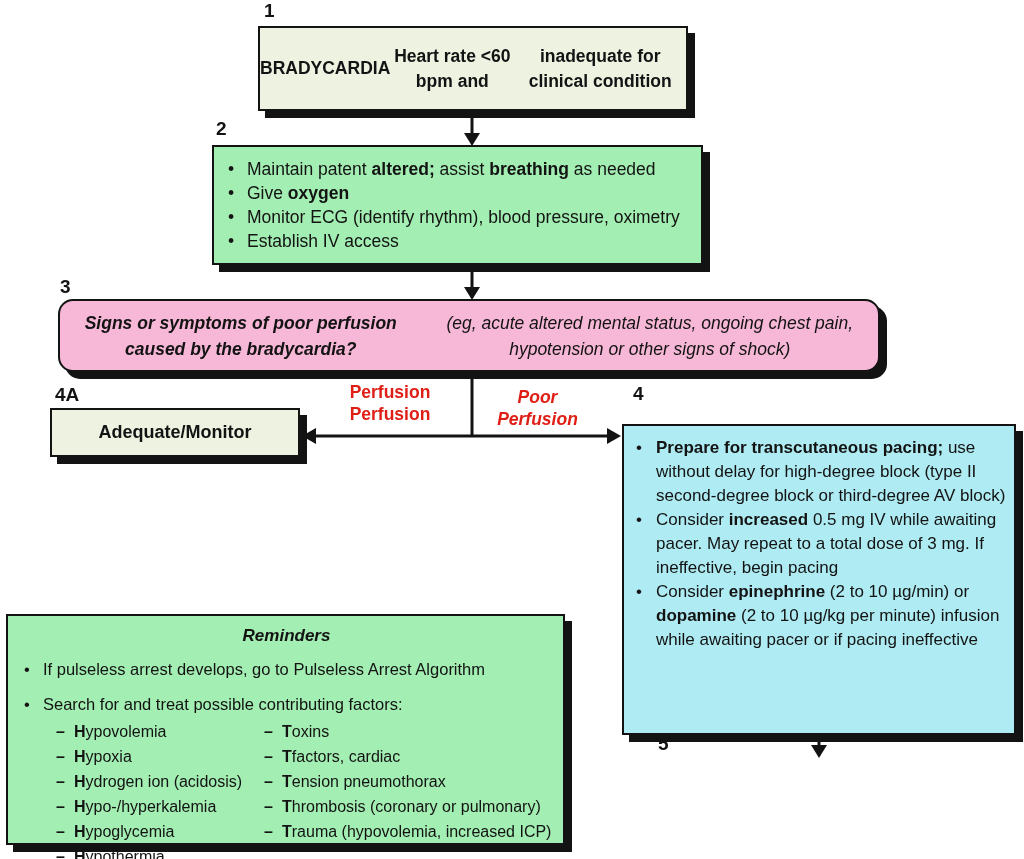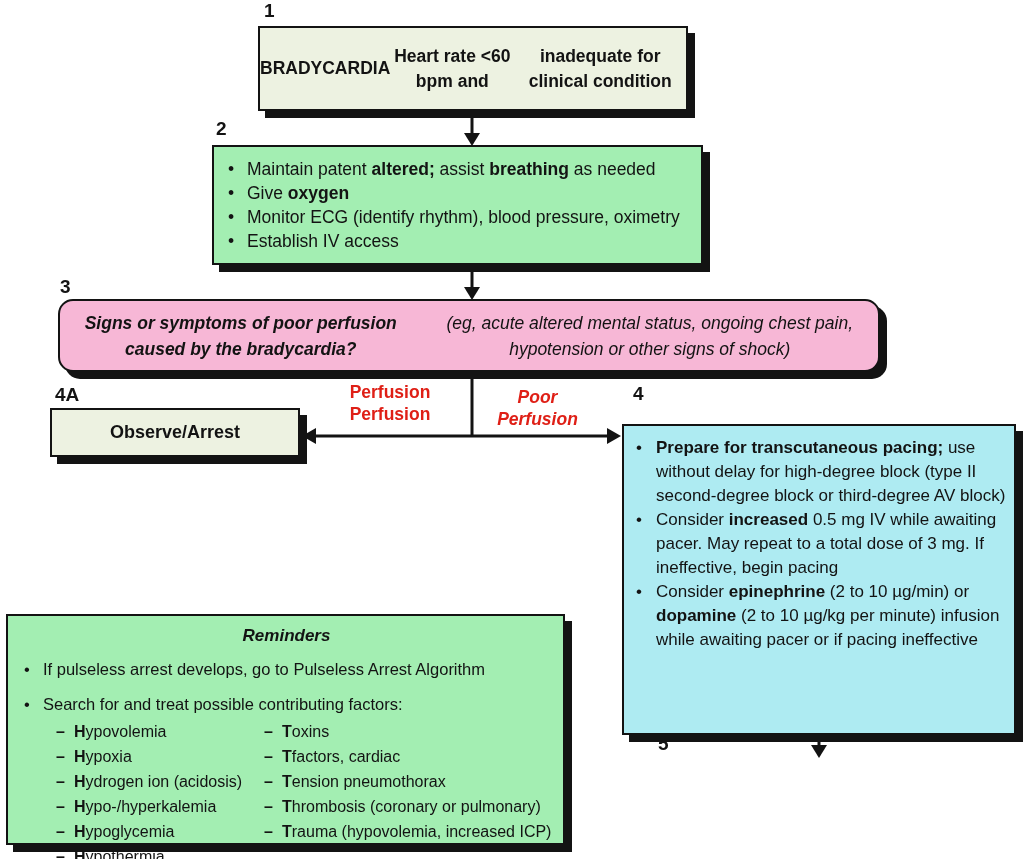--- a/index.html
+++ b/index.html
@@ -128,21 +128,21 @@
   <div class="branch-label" id="adequate">
       <div>Perfusion</div>
       <div>Perfusion</div>
     </div>
   <div class="branch-label" id="poor">
       <div>Poor</div>
       <div>Perfusion</div>
     </div>
 
   <div class="box cream center" id="box4a">
-    <div>Observe/Arrest</div>
+    <div>Adequate/Monitor</div>
   </div>
 
   <div class="box cyan" id="box4">
       <div class="bullet-item"><b>Prepare for transcutaneous pacing;</b><span> use without delay for high-degree block (type II second-degree block or third-degree AV block)</span></div>
       <div class="bullet-item"><span>Consider </span><b>increased</b><span> 0.5 mg IV while awaiting pacer. May repeat to a total dose of 3 mg. If ineffective, begin pacing</span></div>
       <div class="bullet-item"><span>Consider </span><b>epinephrine</b><span> (2 to 10 µg/min) or </span><b>dopamine</b><span> (2 to 10 µg/kg per minute) infusion while awaiting pacer or if pacing ineffective</span></div>
     </div>
 
 
   <div class="box green" id="reminders">

